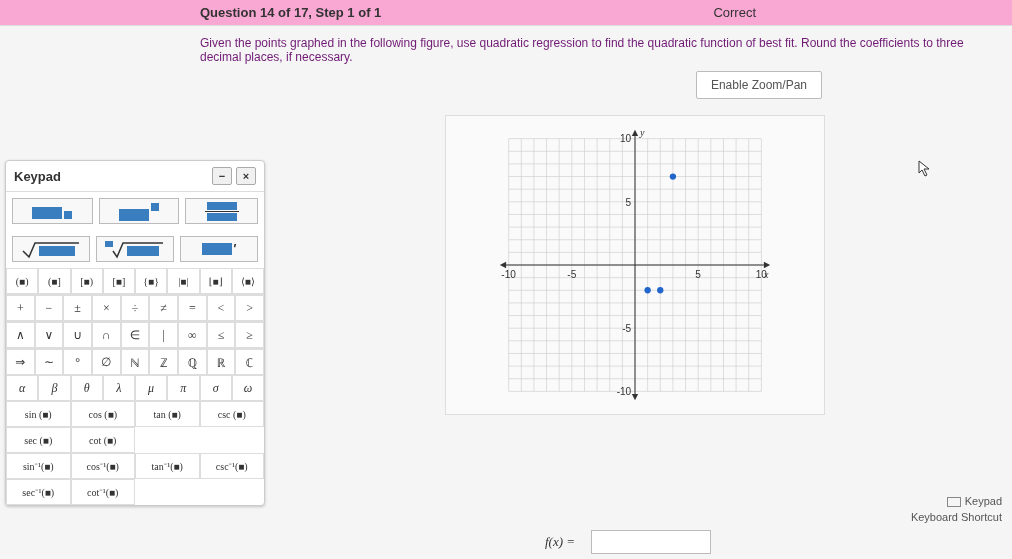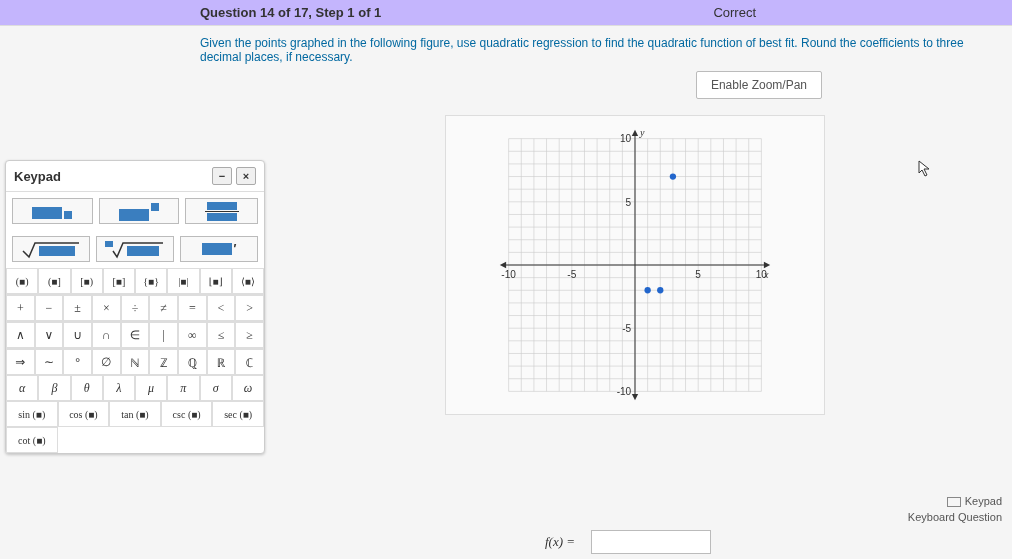--- a/index.html
+++ b/index.html
@@ -1,22 +1,22 @@
 <!DOCTYPE html>
 <html><head>
 <meta charset="utf-8">
 <style>
 * { box-sizing: border-box; margin: 0; padding: 0; }
 body { font-family: Arial, sans-serif; background: #f5f5f5; width: 1012px; height: 559px; overflow: hidden; position: relative; font-size: 12px; color: #333; }
 
-.header { display: flex; align-items: flex-start; padding: 5px 200px 5px 200px; border-bottom: 1px solid #ddd; background: #c4b5fd; }
+.header { display: flex; align-items: flex-start; padding: 5px 200px 5px 200px; border-bottom: 1px solid #ddd; background: #f9a8d4; }
 .qtitle { font-weight: bold; font-size: 13px; }
 .correct { margin-left: auto; margin-right: 56px; font-size: 13px; color: #333; }
 
-.instruction { padding: 10px 20px 10px 200px; font-size: 12px; color: #0369a1; }
+.instruction { padding: 10px 20px 10px 200px; font-size: 12px; color: #701a75; }
 
 .keypad { position: absolute; left: 5px; top: 160px; width: 260px; background: #fff; border: 1px solid #ccc; border-radius: 4px; box-shadow: 0 1px 3px rgba(0,0,0,0.2); }
 .keypad-head { display: flex; align-items: center; padding: 6px 8px; border-bottom: 1px solid #ddd; font-size: 13px; font-weight: bold; }
 .keypad-head .sp { margin-left: auto; display: flex; gap: 4px; }
 .kbtn { width: 20px; height: 18px; border: 1px solid #aaa; background: #f0f0f0; border-radius: 2px; font-size: 11px; display: flex; align-items: center; justify-content: center; cursor: pointer; }
 
 .tmpl-row { display: flex; gap: 6px; padding: 6px; }
 .tmpl { flex: 1; height: 26px; border: 1px solid #bbb; background: #f8f8f8; position: relative; }
 .tfrac { display: flex; flex-direction: column; align-items: center; justify-content: center; }
 .tfrac .num, .tfrac .den { width: 30px; height: 8px; background: #3a7ebf; }
@@ -25,21 +25,21 @@
 .tsub .b1{width:30px;height:12px;background:#3a7ebf;}
 .tsub .b2{width:8px;height:8px;background:#3a7ebf;}
 .tsup{display:flex;align-items:flex-start;justify-content:center;gap:2px;padding:4px;}
 .tsup .b1{width:30px;height:12px;background:#3a7ebf;margin-top:6px;}
 .tsup .b2{width:8px;height:8px;background:#3a7ebf;}
 .troot { display:flex; align-items:center; justify-content:center; }
 .troot svg { width: 60px; height: 20px; }
 
 .grid9 { display: grid; grid-template-columns: repeat(9, 1fr); border-top: 1px solid #ddd; }
 .grid8 { display: grid; grid-template-columns: repeat(8, 1fr); }
-.grid6 { display: grid; grid-template-columns: repeat(5, 1fr); }
+.grid6 { display: grid; grid-template-columns: repeat(4, 1fr); }
 .cell { border: 1px solid #ddd; height: 26px; display: flex; align-items: center; justify-content: center; font-size: 12px; cursor: pointer; font-family: 'Times New Roman', serif; font-style: italic; }
 .cell-n { font-style: normal; }
 .cell-sm { font-size: 10px; }
 
 .zoom-btn { position: absolute; right: 190px; top: 71px; padding: 6px 14px; border: 1px solid #bbb; background: #fff; font-size: 12px; border-radius: 2px; cursor: pointer; color: #555; }
 
 .graph-wrap { position: absolute; left: 445px; top: 115px; width: 380px; height: 300px; background: #fafafa; border: 1px solid #ddd; padding: 10px; }
 .graph { width: 100%; height: 100%; }
 
 .side-tools { position: absolute; right: 0; bottom: 30px; font-size: 11px; color: #555; text-align: right; padding: 4px; }
@@ -233,25 +233,33 @@
       <div class="cell ">ω</div>
     </div>
   <div class="grid6" id="row-trig1">
       <div class="cell cell-sm cell-n">sin (■)</div>
       <div class="cell cell-sm cell-n">cos (■)</div>
       <div class="cell cell-sm cell-n">tan (■)</div>
       <div class="cell cell-sm cell-n">csc (■)</div>
       <div class="cell cell-sm cell-n">sec (■)</div>
       <div class="cell cell-sm cell-n">cot (■)</div>
     </div>
+  <div class="grid6" id="row-trig2">
+      <div class="cell cell-sm cell-n">sin⁻¹(■)</div>
+      <div class="cell cell-sm cell-n">cos⁻¹(■)</div>
+      <div class="cell cell-sm cell-n">tan⁻¹(■)</div>
+      <div class="cell cell-sm cell-n">csc⁻¹(■)</div>
+      <div class="cell cell-sm cell-n">sec⁻¹(■)</div>
+      <div class="cell cell-sm cell-n">cot⁻¹(■)</div>
+    </div>
 </div>
 
 <div class="side-tools">
   <div><span class="kpicon"></span><span>Keypad</span></div>
-  <div>Keyboard Question</div>
+  <div>Keyboard Shortcut</div>
 </div>
 
 <div class="answer">
   <span>f(x) =</span>
   <input type="text" style="">
 </div>
 
 <svg class="cursor" viewBox="0 0 14 18">
   <path d="M1,1 L1,13 L4,10 L7,16 L9,15 L6,9 L11,9 Z" fill="#fff" stroke="#333" stroke-width="1"></path>
 </svg>

